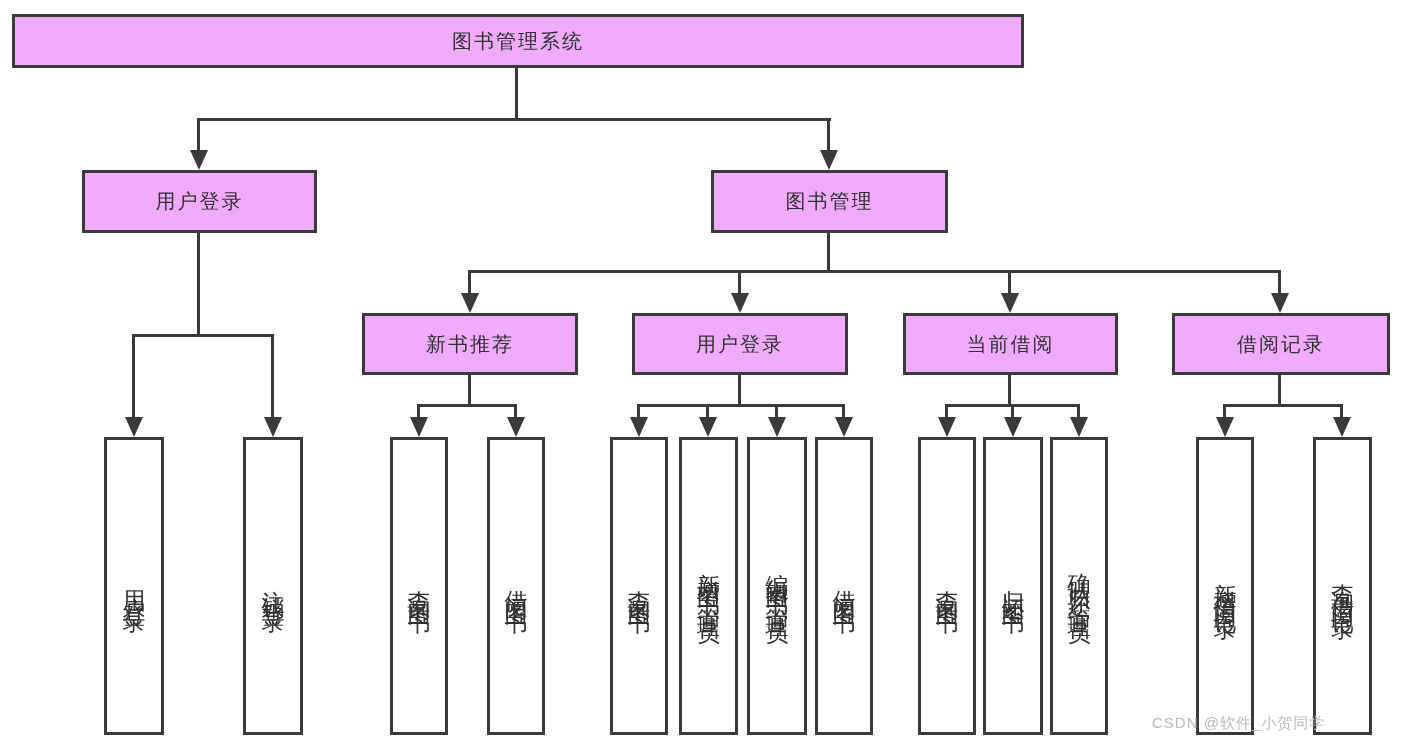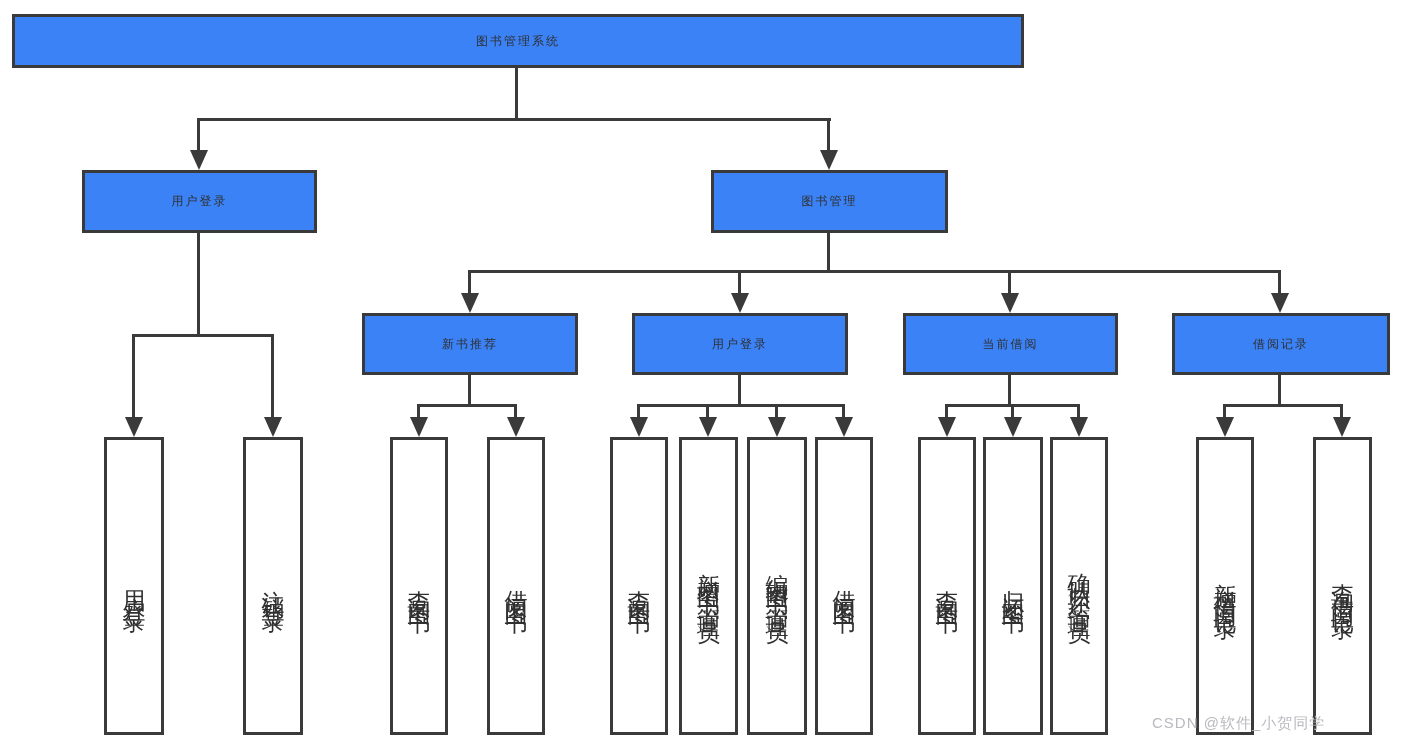--- a/index.html
+++ b/index.html
@@ -6,23 +6,23 @@
   #canvas{
     position:relative;
     width:1405px;height:747px;
     background:var(--background,#ffffff);
     font-family:"Liberation Sans", sans-serif;
     overflow:hidden;
   }
   .box{
     position:absolute;box-sizing:border-box;
     border:3px solid var(--line,#3a3a3a);
-    background:#3b82f6;
+    background:#f0abfc;
     display:flex;align-items:center;justify-content:center;
-    font-size:12px;letter-spacing:2px;
+    font-size:20px;letter-spacing:2px;
     color:var(--text,#303030);
     z-index:2;
   }
   .leaf{
     position:absolute;box-sizing:border-box;
     border:3px solid var(--line,#3a3a3a);
     background:#fff;
     display:flex;align-items:center;justify-content:center;
     color:var(--text,#303030);
     z-index:2;

